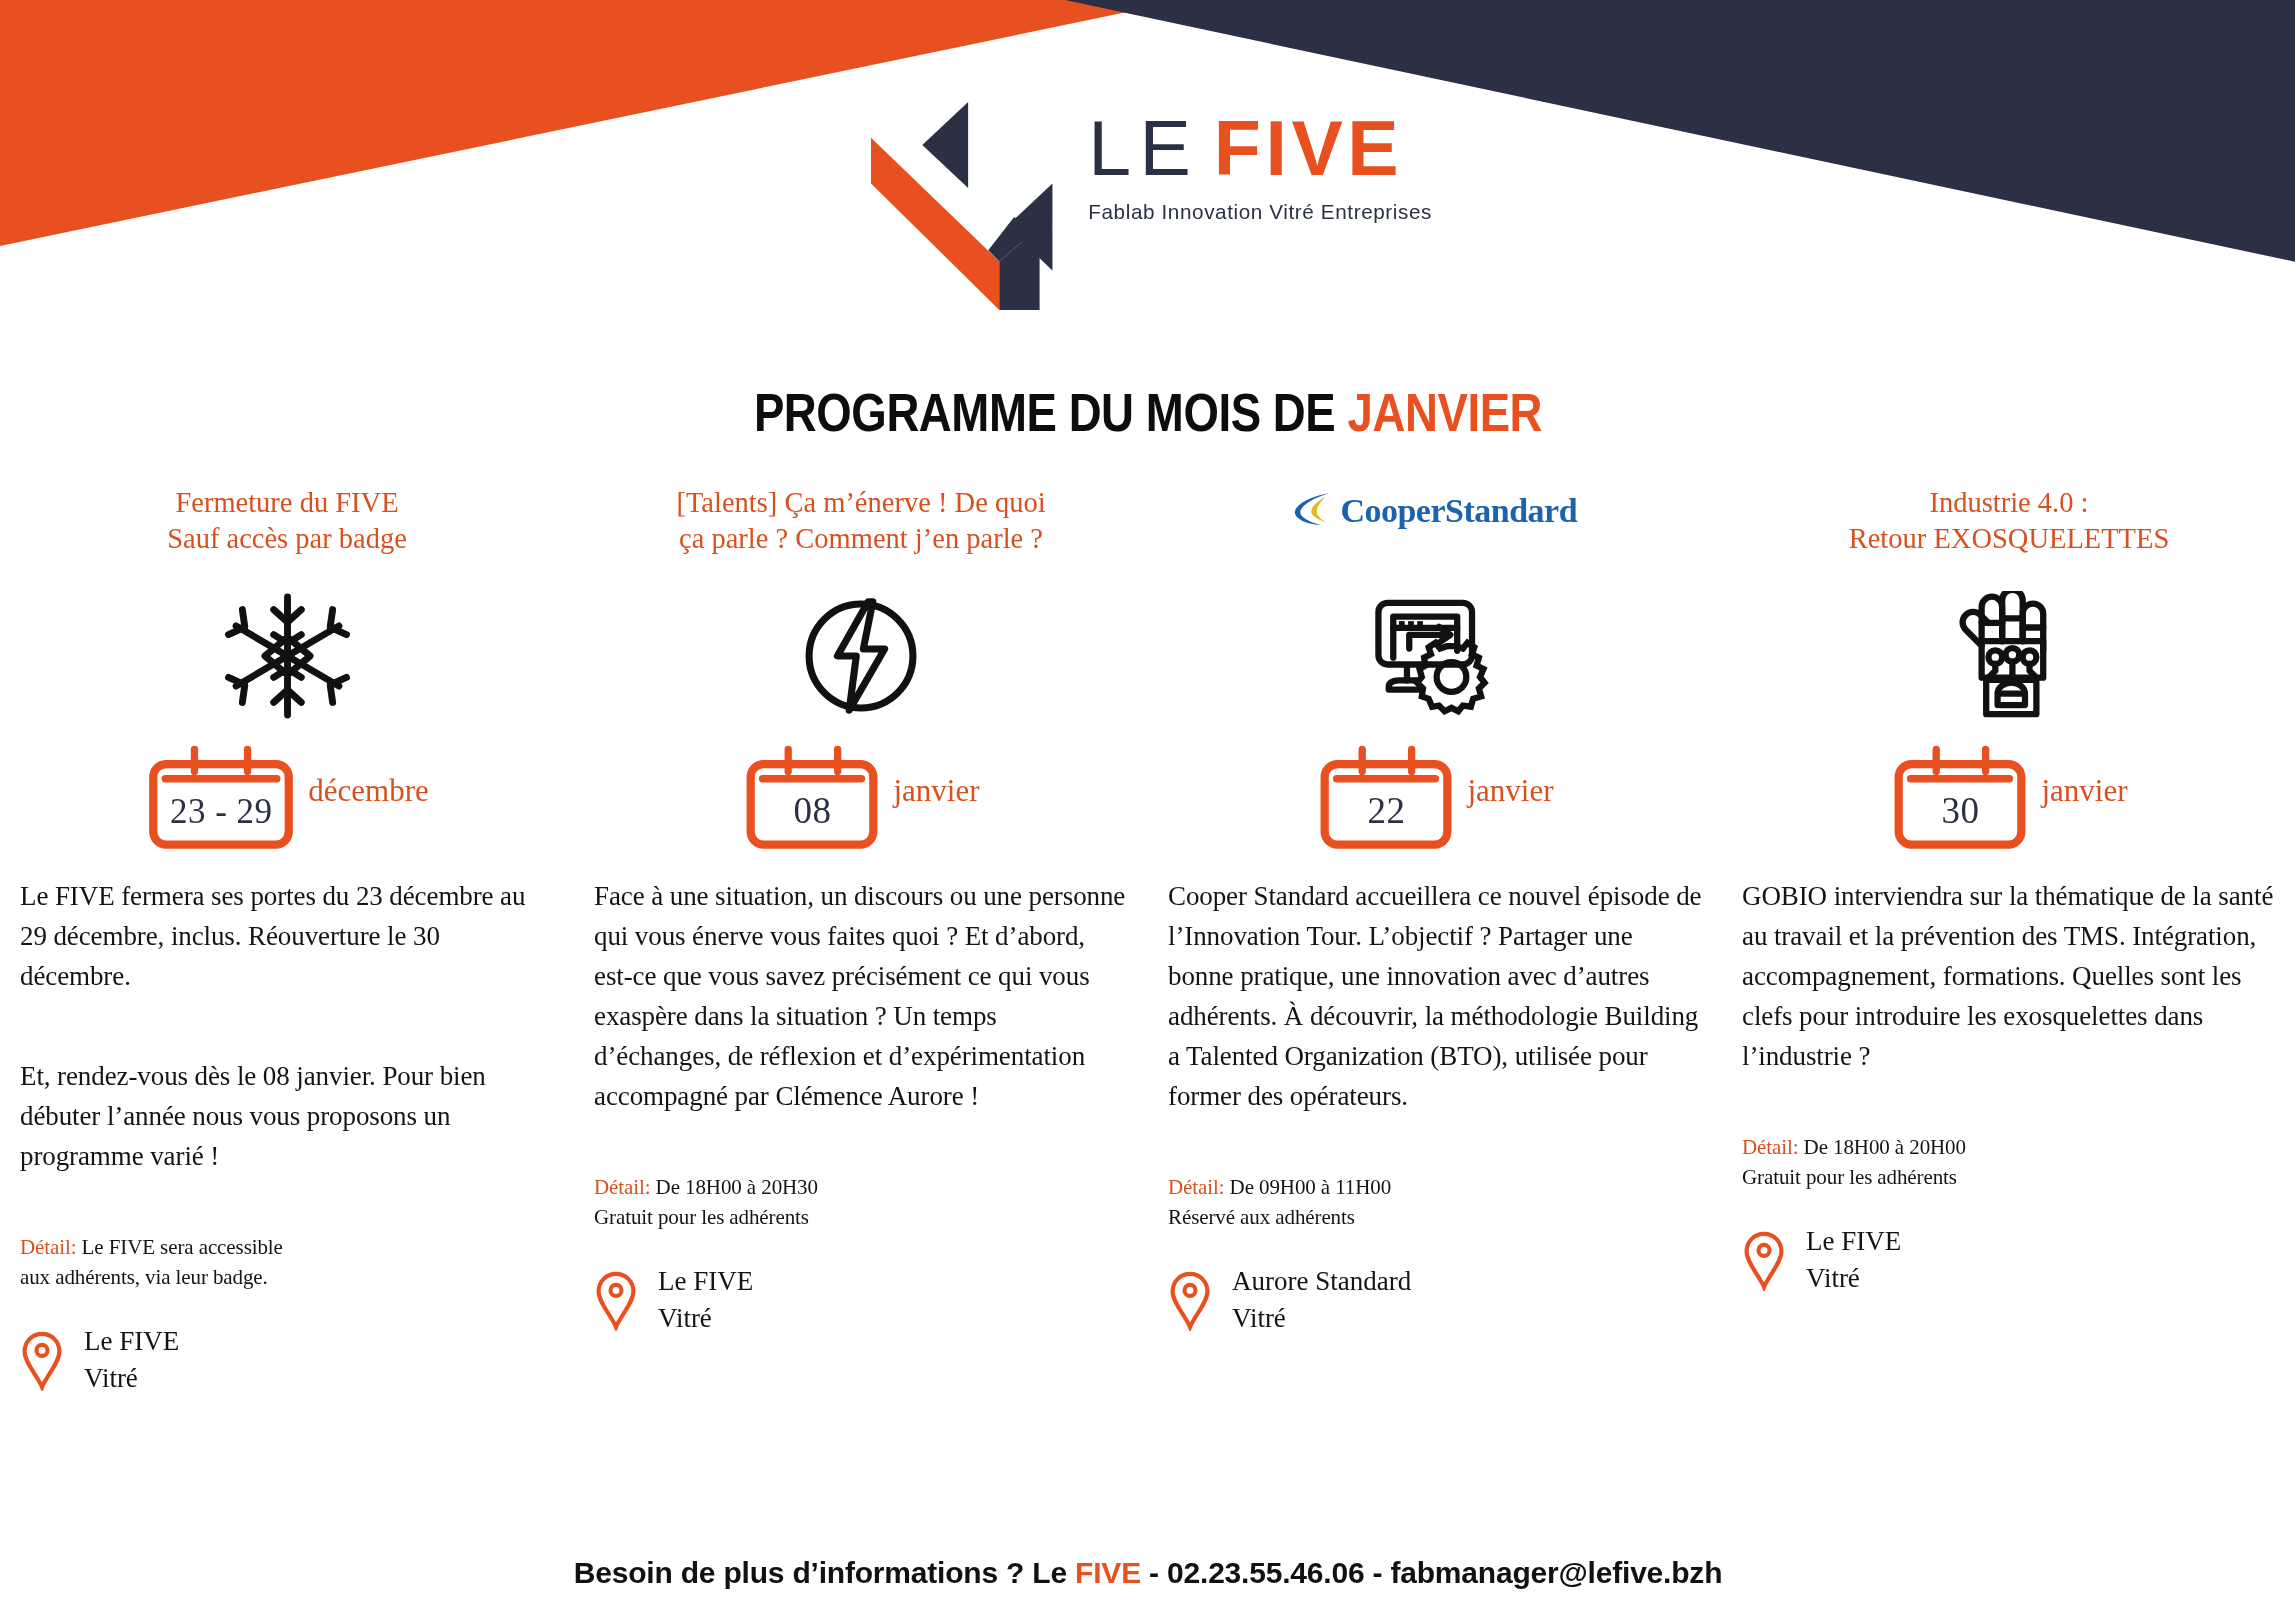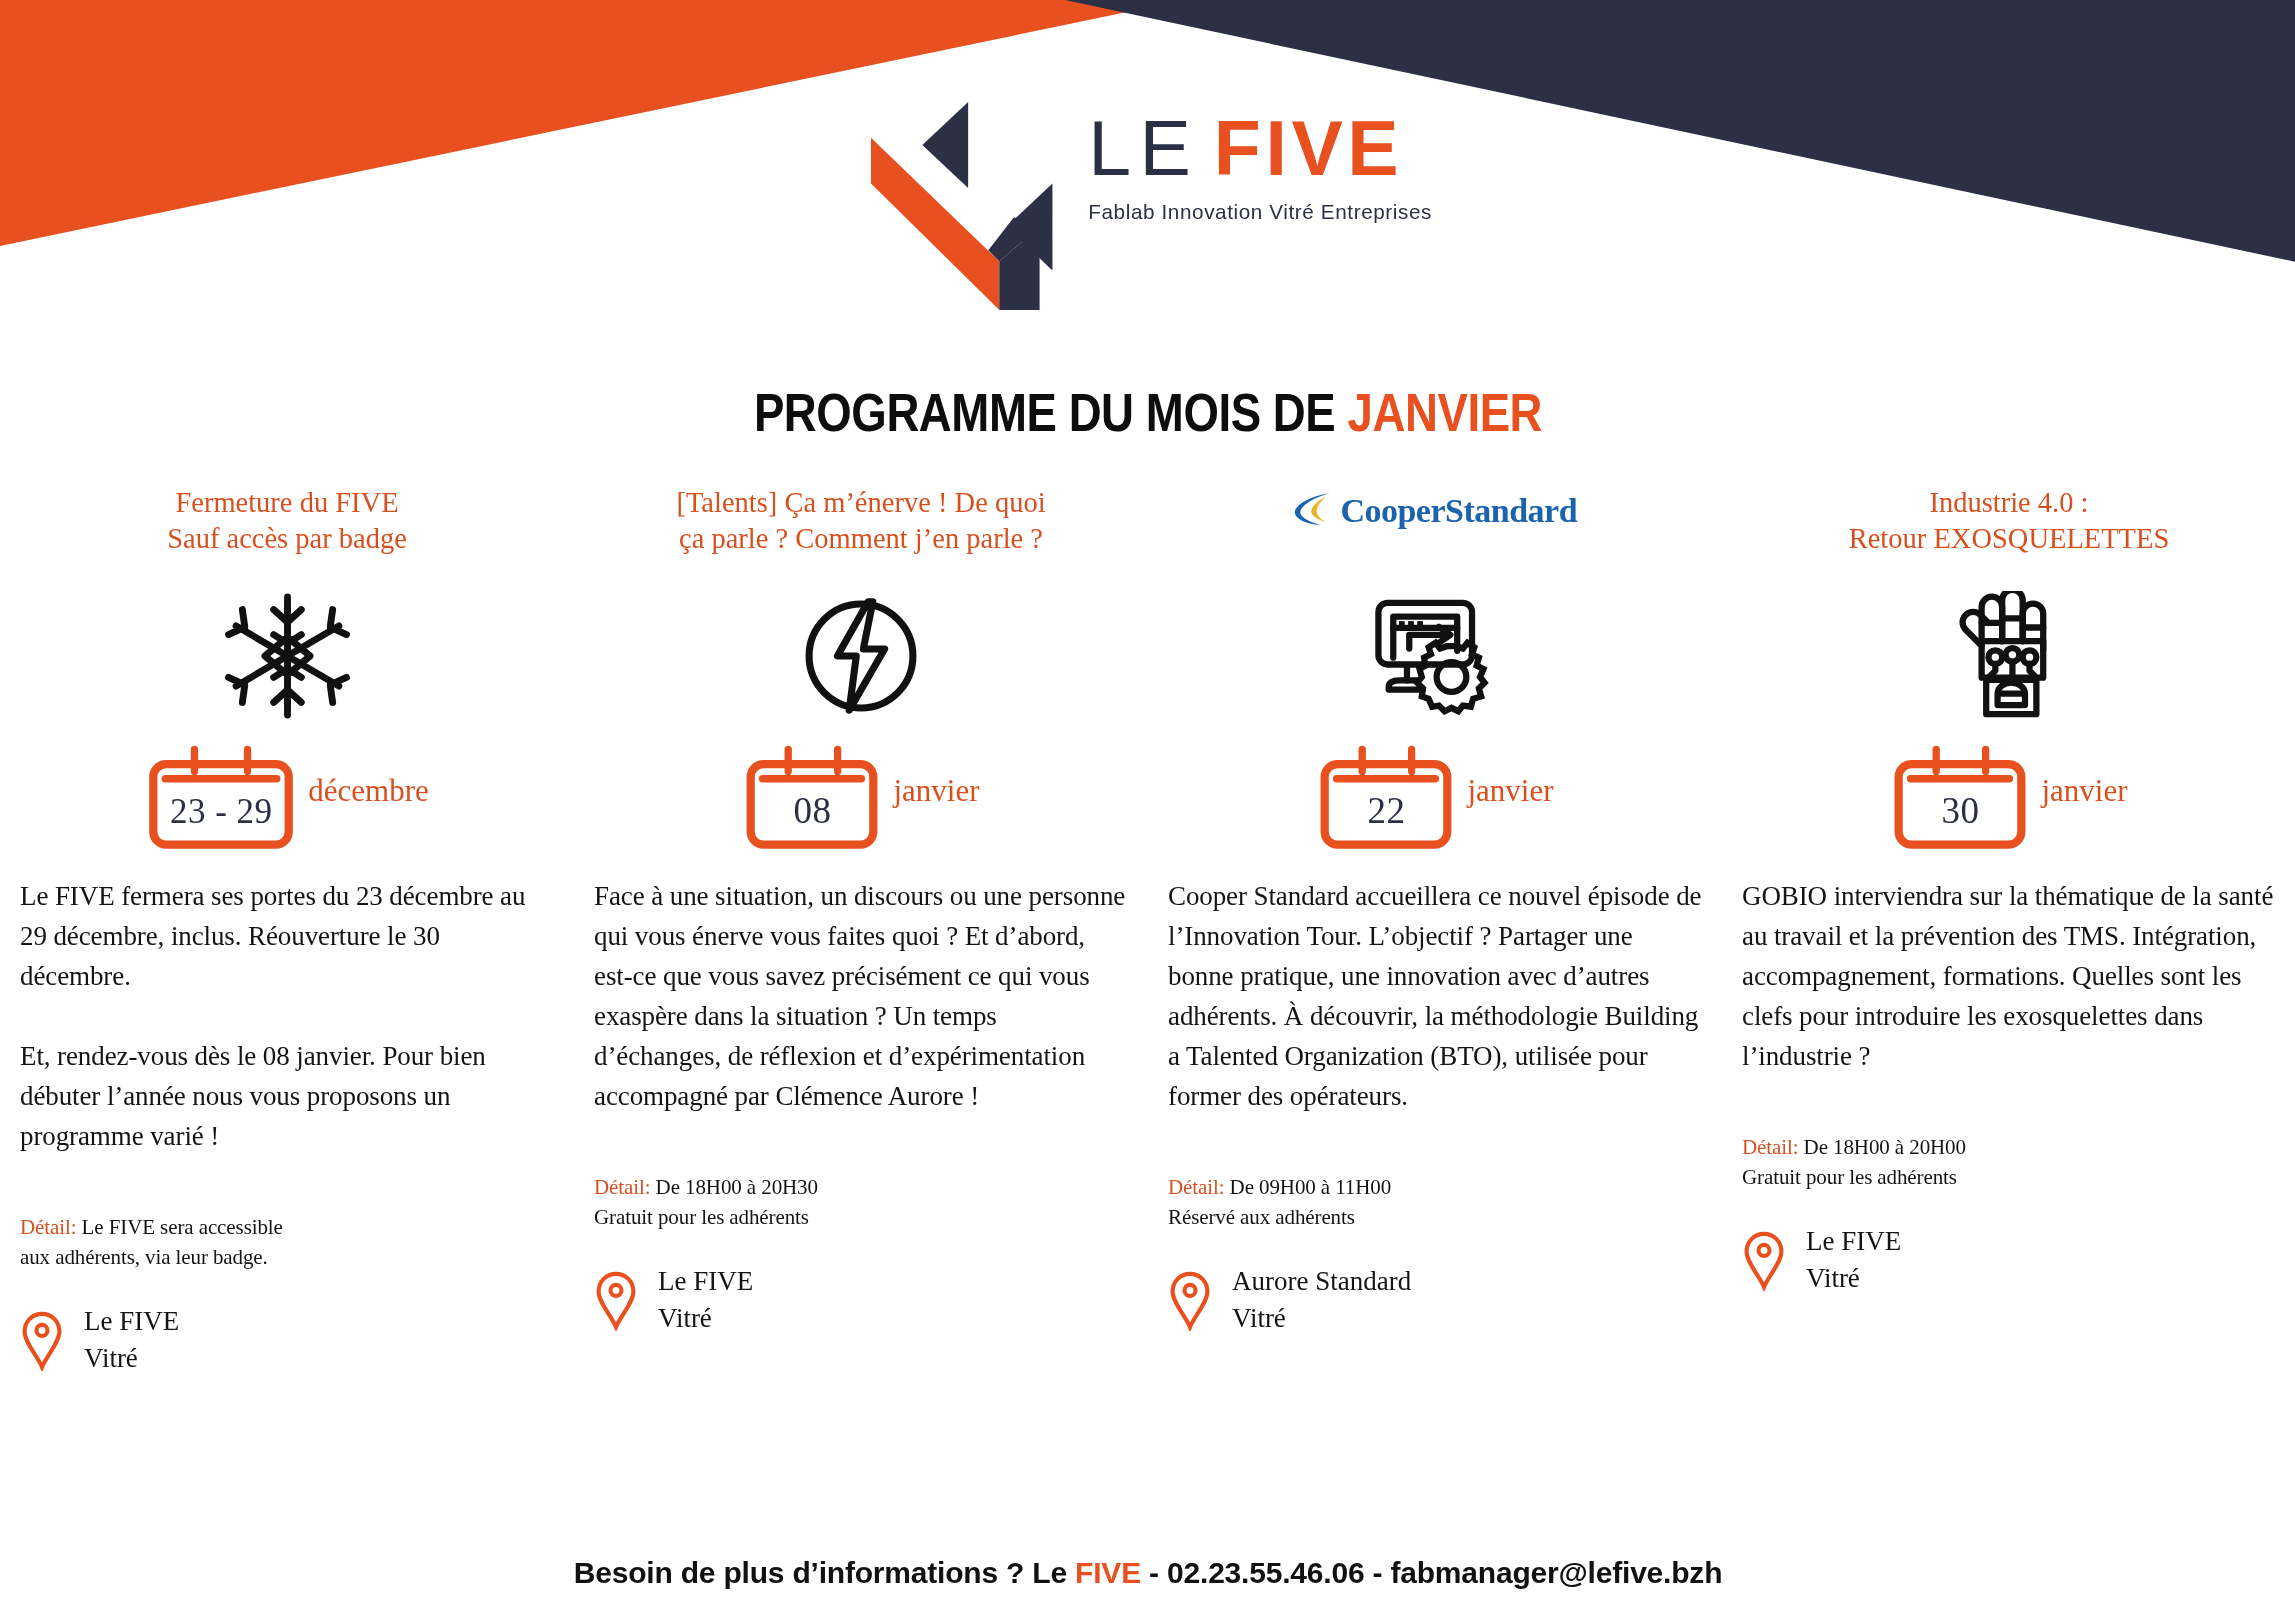--- a/index.html
+++ b/index.html
@@ -183,21 +183,21 @@
   }
 
   
   .col-body {
     font-size: 27px;
     line-height: 1.48;
     color: #141414;
     letter-spacing: -0.1px;
   }
   .col-body p { margin: 0; }
-  .col-body p.gap { margin-top: 40px; }
+  .col-body p.gap { margin-top: 60px; }
 
   .detail {
     margin-top: 55px;
     font-size: 21px;
     line-height: 1.43;
     letter-spacing: -0.1px;
   }
   .detail-label { color: #d9501f; }
   .detail-text { color: #141414; }
 

